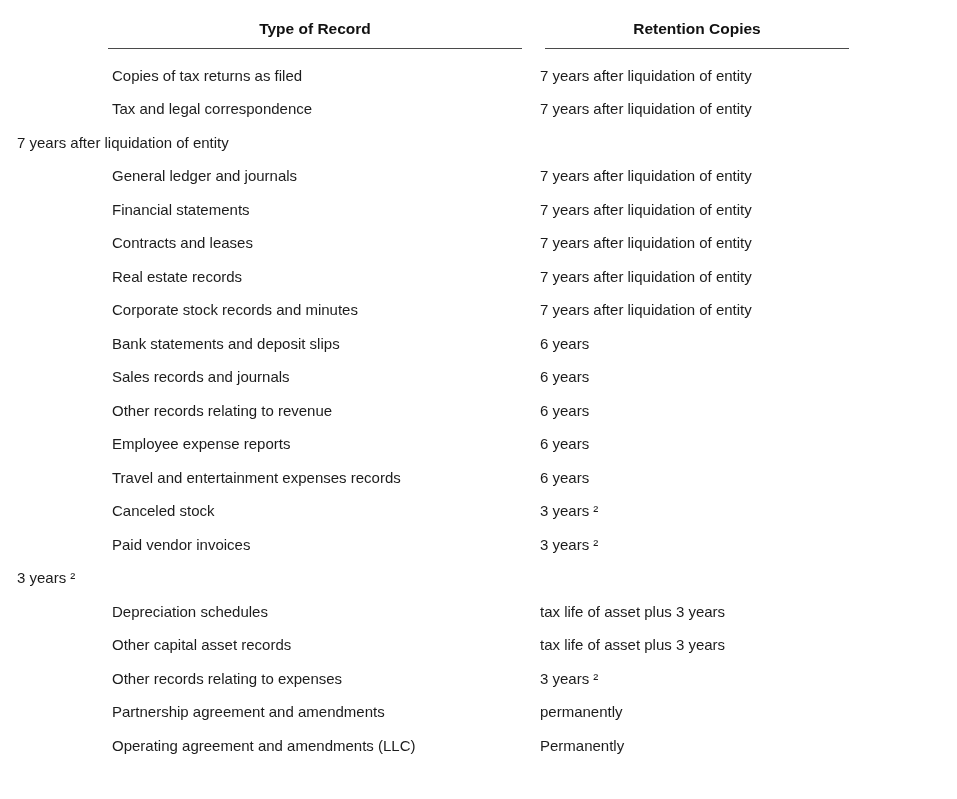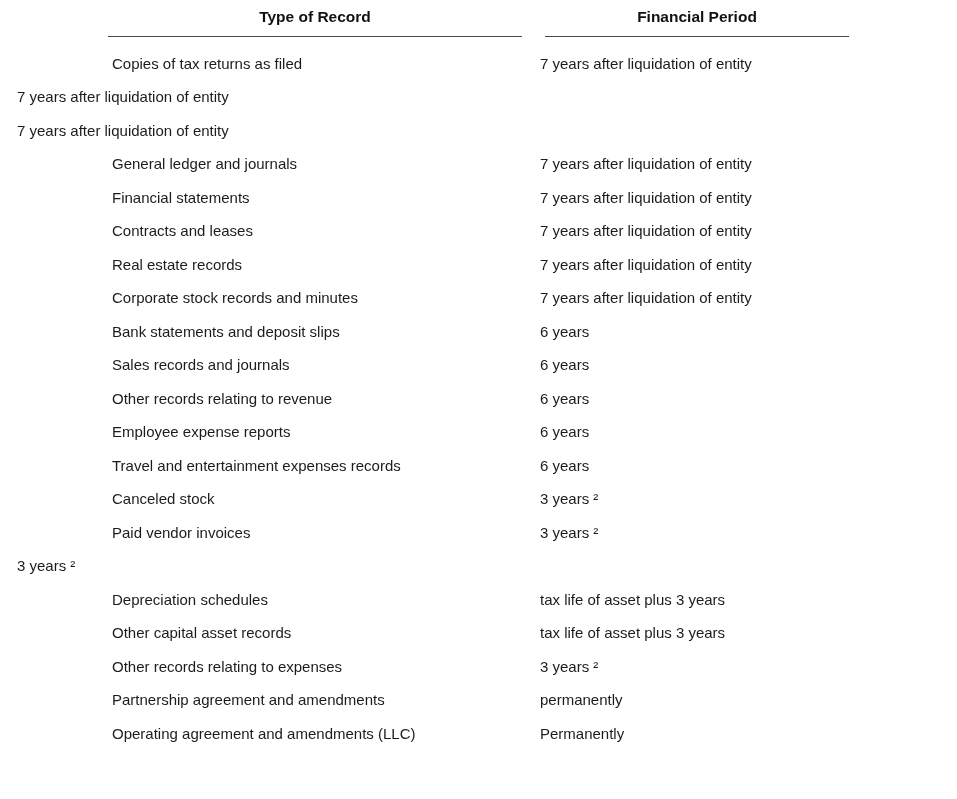--- a/index.html
+++ b/index.html
@@ -10,21 +10,21 @@
   }
   .page {
     position: relative;
     width: 957px;
     height: 799px;
     background: #ffffff;
     overflow: hidden;
   }
   .header-row {
     display: flex;
-    padding-top: 8px;
+    padding-top: 20px;
   }
   .header-cell {
     box-sizing: border-box;
     text-align: center;
     font-weight: bold;
     font-size: 15.5px;
     color: #111111;
     padding-bottom: 10px;
     border-bottom: 1.5px solid #4a4a4a;
   }
@@ -58,29 +58,30 @@
     width: 320px;
   }
 </style>
 </head>
 <body>
 
 <div class="page">
 
   <div class="header-row">
     <div class="header-cell left">Type of Record</div>
-    <div class="header-cell right">Financial Period</div>
+    <div class="header-cell right">Retention Copies</div>
   </div>
 
   <div class="body-rows">
     <div class="row">
       <div class="cell left">Copies of tax returns as filed</div>
       <div class="cell right">7 years after liquidation of entity</div>
     </div>
     <div class="row">
+      <div class="cell left">Tax and legal correspondence</div>
       <div class="cell right">7 years after liquidation of entity</div>
     </div>
     <div class="row">
       <div class="cell right">7 years after liquidation of entity</div>
     </div>
     <div class="row">
       <div class="cell left">General ledger and journals</div>
       <div class="cell right">7 years after liquidation of entity</div>
     </div>
     <div class="row">

